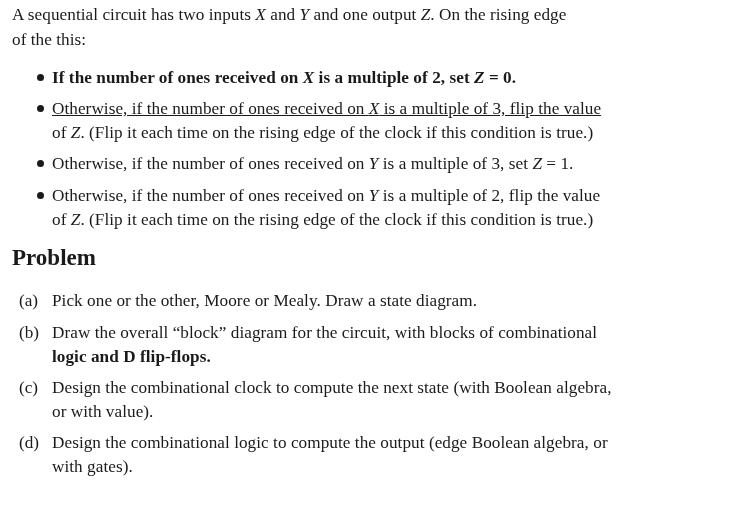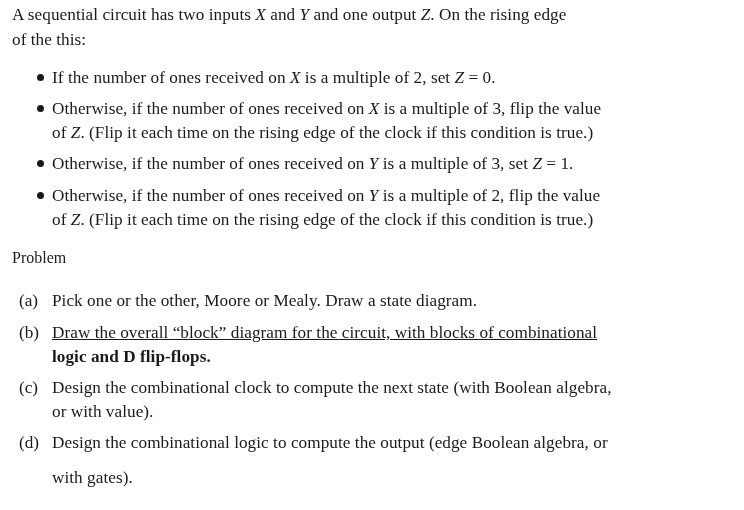--- a/index.html
+++ b/index.html
@@ -42,43 +42,43 @@
     white-space: nowrap;
     line-height: 20px;
     font-family: "Liberation Serif", "DejaVu Serif", serif;
     font-size: 17.2px;
   }
   .heading {
     position: absolute;
     white-space: nowrap;
     line-height: 20px;
     font-family: "Liberation Serif", "DejaVu Serif", serif;
-    font-size: 16px;
-    font-weight: normal;
+    font-size: 23px;
+    font-weight: bold;
   }
   .math { font-style: italic; }
 </style>
 </head>
 <body>
 
 <div class="doc">
 
   <div>
     <div class="line" style="left:8px; top:5px;">A sequential circuit has two inputs <span class="math">X</span> and <span class="math">Y</span> and one output <span class="math">Z</span>. On the rising edge</div>
     <div class="line" style="left:8px; top:30px;">of the this:</div>
   </div>
 
   <div>
     <div>
       <span class="bullet" style="left:33px; top:74px;"></span>
-      <div class="line" style="left:48px; top:68px;">If the number of ones received on <span class="math">X</span> is a multiple of 2, set <span class="math">Z</span> = 0.</div>
+      <div class="line" style="left:48px; top:68px;font-weight:bold;">If the number of ones received on <span class="math">X</span> is a multiple of 2, set <span class="math">Z</span> = 0.</div>
     </div>
     <div>
       <span class="bullet" style="left:33px; top:105px;"></span>
-      <div class="line" style="left:48px; top:99px;">Otherwise, if the number of ones received on <span class="math">X</span> is a multiple of 3, flip the value</div>
+      <div class="line" style="left:48px; top:99px;text-decoration:underline;">Otherwise, if the number of ones received on <span class="math">X</span> is a multiple of 3, flip the value</div>
       <div class="line" style="left:48px; top:123px;">of <span class="math">Z</span>. (Flip it each time on the rising edge of the clock if this condition is true.)</div>
     </div>
     <div>
       <span class="bullet" style="left:33px; top:160px;"></span>
       <div class="line" style="left:48px; top:154px;">Otherwise, if the number of ones received on <span class="math">Y</span> is a multiple of 3, set <span class="math">Z</span> = 1.</div>
     </div>
     <div>
       <span class="bullet" style="left:33px; top:192px;"></span>
       <div class="line" style="left:48px; top:186px;">Otherwise, if the number of ones received on <span class="math">Y</span> is a multiple of 2, flip the value</div>
       <div class="line" style="left:48px; top:210px;">of <span class="math">Z</span>. (Flip it each time on the rising edge of the clock if this condition is true.)</div>
@@ -87,28 +87,28 @@
 
   <div class="heading" style="left:8px; top:248px;">Problem</div>
 
   <div>
     <div>
       <div class="label" style="left:15px; top:291px;">(a)</div>
       <div class="line" style="left:48px; top:291px;">Pick one or the other, Moore or Mealy. Draw a state diagram.</div>
     </div>
     <div>
       <div class="label" style="left:15px; top:323px;">(b)</div>
-      <div class="line" style="left:48px; top:323px;text-decoration:underline;">Draw the overall “block” diagram for the circuit, with blocks of combinational</div>
+      <div class="line" style="left:48px; top:323px;">Draw the overall “block” diagram for the circuit, with blocks of combinational</div>
       <div class="line" style="left:48px; top:347px;font-weight:bold;">logic and D flip-flops.</div>
     </div>
     <div>
       <div class="label" style="left:15px; top:378px;">(c)</div>
       <div class="line" style="left:48px; top:378px;">Design the combinational clock to compute the next state (with Boolean algebra,</div>
       <div class="line" style="left:48px; top:402px;">or with value).</div>
     </div>
     <div>
       <div class="label" style="left:15px; top:433px;">(d)</div>
       <div class="line" style="left:48px; top:433px;">Design the combinational logic to compute the output (edge Boolean algebra, or</div>
-      <div class="line" style="left:48px; top:457px;margin-top:11px;">with gates).</div>
+      <div class="line" style="left:48px; top:457px;">with gates).</div>
     </div>
   </div>
 
 </div>
 
 </body></html>

